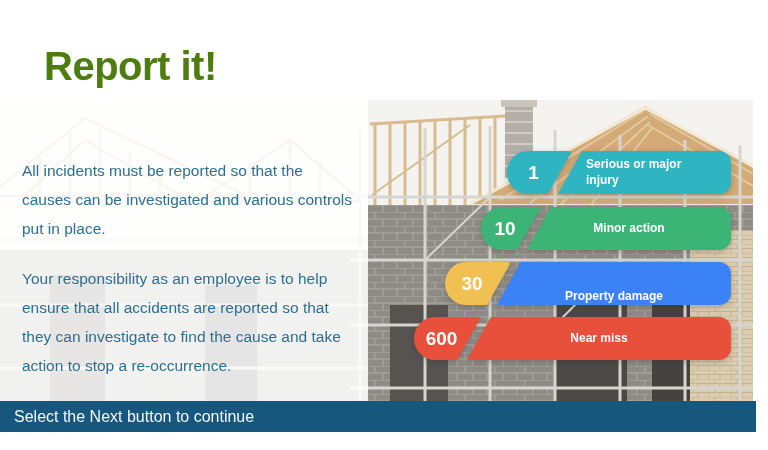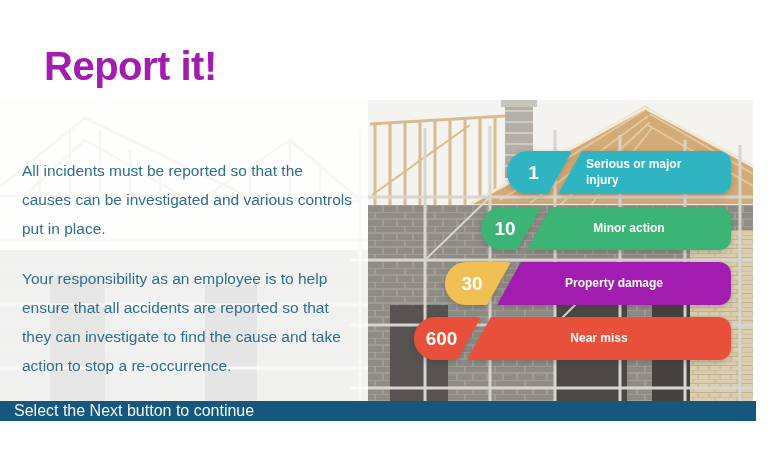--- a/index.html
+++ b/index.html
@@ -1,20 +1,20 @@
 <!DOCTYPE html>
 <html><head>
 <meta charset="utf-8">
 <style>
   html,body{margin:0;padding:0;background:#fff;}
   .slide{position:relative;width:768px;height:450px;background:#ffffff;overflow:hidden;
          font-family:"Liberation Sans","DejaVu Sans",sans-serif;}
 
   .title{position:absolute;left:44px;top:44px;font-size:40px;font-weight:bold;
-         color:#a21caf;letter-spacing:-0.5px;text-align:center;}
+         color:#4d7c0f;letter-spacing:-0.5px;text-align:center;}
 
   
   .photo{position:absolute;left:0;top:100px;width:753px;height:303px;overflow:hidden;}
   .overlay{position:absolute;left:0;top:100px;width:368px;height:303px;
            background:rgba(255,255,255,0.85);}
 
   .para{position:absolute;left:22px;width:356px;font-size:15.5px;line-height:29px;
         color:#2d6f91;white-space:pre-line;}
   .p1{top:156px;}
   .p2{top:264px;}
@@ -35,21 +35,21 @@
   .r1{left:481px;top:207px;width:250px;}
   .r1 .pnum{width:60px;}
   .r1 .plabel{left:46px;}
   .r2{left:445px;top:262px;width:286px;}
   .r2 .pnum{width:66px;}
   .r2 .plabel{left:52px;}
   .r3{left:414px;top:317px;width:317px;}
   .r3 .pnum{width:67px;}
   .r3 .plabel{left:53px;}
 
-  .footer{position:absolute;left:0;top:401px;width:756px;height:20px;
+  .footer{position:absolute;left:0;top:401px;width:756px;height:31px;
           display:flex;align-items:center;padding-left:14px;box-sizing:border-box;
           color:#f2f7fa;font-size:16px;}
 </style>
 </head>
 <body>
 
 <div class="slide">
 
   <div class="photo">
     <svg width="753" height="303" viewBox="0 0 753 303">
@@ -146,21 +146,21 @@
       <span>10</span>
     </div>
     <div class="plabel" style="background-color: rgb(60, 180, 118);">
       <span>Minor action</span>
     </div>
   </div>
   <div class="prow r2">
     <div class="pnum" style="background-color: rgb(240, 192, 82);">
       <span>30</span>
     </div>
-    <div class="plabel" style="background-color: #a21caf;">
+    <div class="plabel" style="background-color: #3b82f6; align-items: flex-end;">
       <span>Property damage</span>
     </div>
   </div>
   <div class="prow r3">
     <div class="pnum" style="background-color: rgb(232, 80, 59);">
       <span>600</span>
     </div>
     <div class="plabel" style="background-color: rgb(232, 80, 59);">
       <span>Near miss</span>
     </div>

